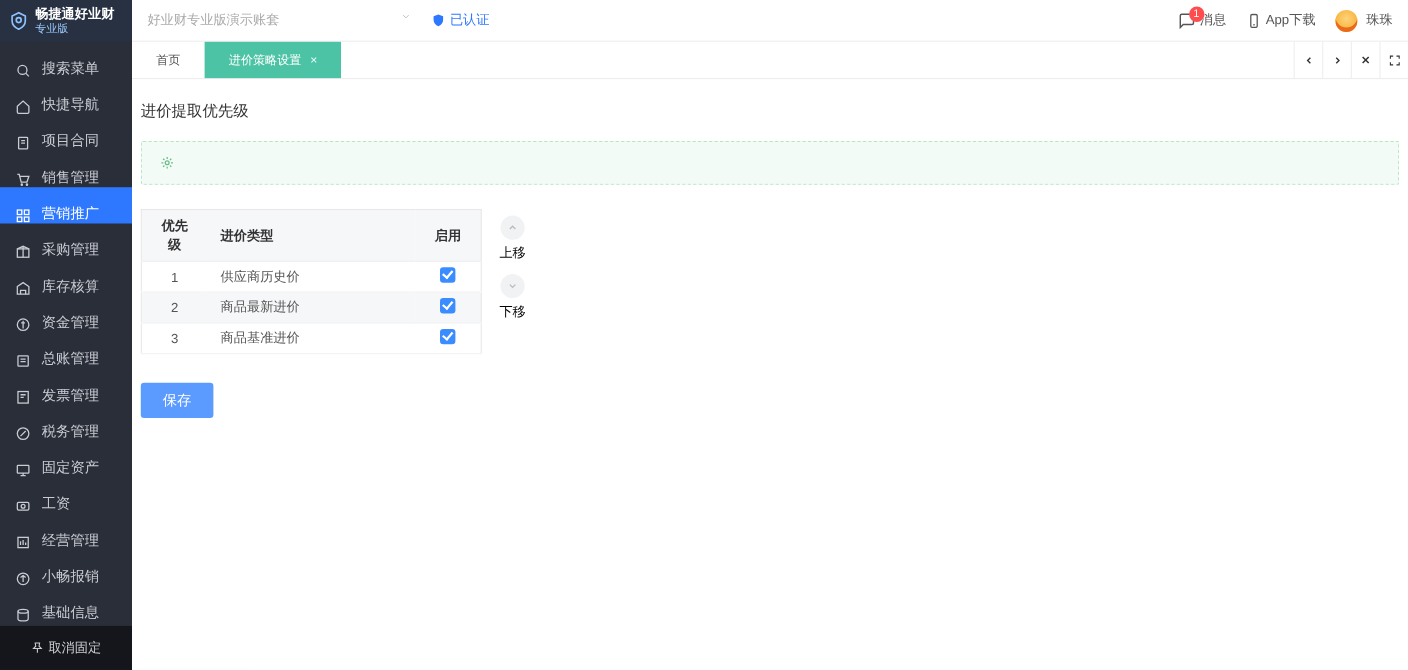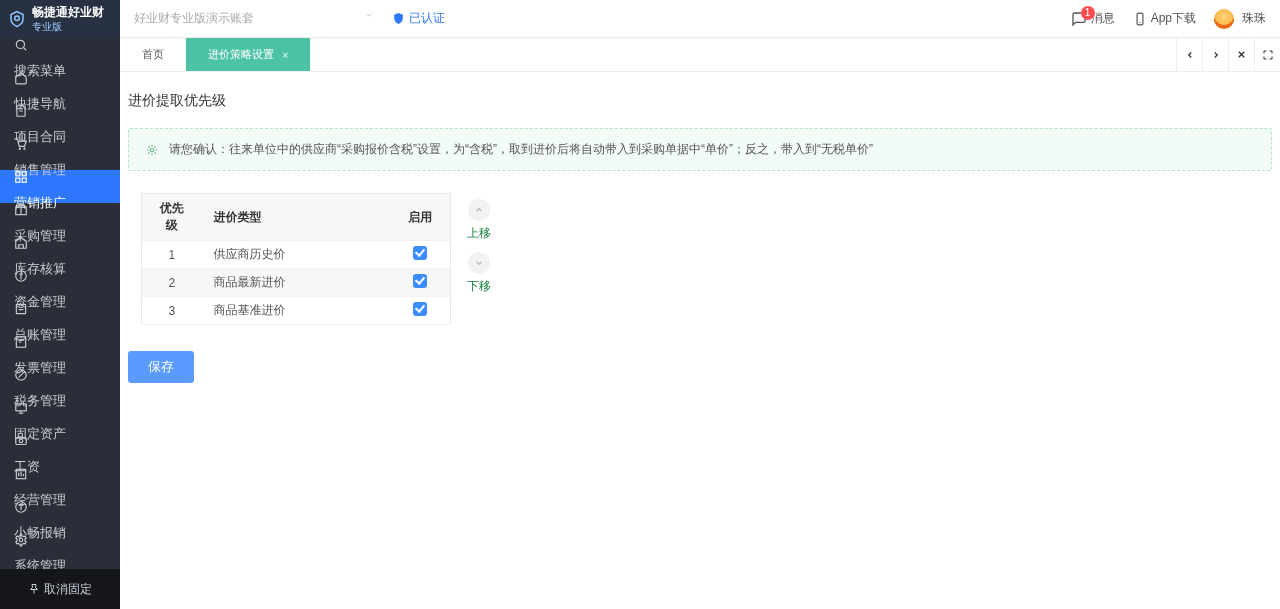--- a/index.html
+++ b/index.html
@@ -37,26 +37,25 @@
   .logo-badge {
     font-size: 10px;
     color: #9ecbff;
     margin-top: 2px;
   }
   .logo-col { display: flex; flex-direction: column; line-height: 1.1; }
   .menu { flex: 1; overflow-y: auto; }
   .menu-item {
     height: 33px;
     display: flex;
-    align-items: flex-start;
+    align-items: flex-end;
     padding: 0 14px;
     gap: 10px;
     cursor: pointer;
     color: #c9ccd2;
-    flex-direction: column;
   }
   .menu-item.active {
     background: #2d78ff;
     color: #fff;
   }
   .menu-item .mi-icon {
     width: 14px; height: 14px;
     display: inline-flex;
     align-items: center; justify-content: center;
   }
@@ -195,21 +194,20 @@
     gap: 10px;
     font-size: 12px;
     margin-bottom: 22px;
     border-radius: 2px;
   }
   .table-wrap { display: flex; align-items: flex-start; gap: 16px; }
   table.priority {
     border-collapse: collapse;
     border: 1px solid #e8e8e8;
     width: 310px;
-    margin-left: 13px;
   }
   table.priority th {
     background: #f6f7f9;
     text-align: left;
     font-weight: 600;
     font-size: 12px;
     color: #333;
     padding: 6px 12px;
     border-bottom: 1px solid #eee;
   }
@@ -241,21 +239,21 @@
   .move-btn {
     width: 22px; height: 22px;
     border-radius: 50%;
     background: #f1f2f4;
     color: #bbb;
     display: flex;
     align-items: center;
     justify-content: center;
     cursor: pointer;
   }
-  .move-label { color: #15803d; font-size: 12px; margin-top: -6px; }
+  .move-label { color: #000000; font-size: 12px; margin-top: -6px; }
   .save-btn {
     margin-top: 26px;
     background: #5b9bff;
     color: #fff;
     border: none;
     padding: 7px 20px;
     font-size: 13px;
     border-radius: 3px;
     cursor: pointer;
   }
@@ -406,20 +404,29 @@
       <span class="label">经营管理</span>
     </div>
     <div class="menu-item">
       <span class="mi-icon">
           <svg width="14" height="14" viewBox="0 0 24 24" fill="none" stroke="currentColor" stroke-width="2">
             <circle cx="12" cy="12" r="9"></circle>
             <path d="M12 7v10M8 10l4-3 4 3"></path>
           </svg>
         </span>
       <span class="label">小畅报销</span>
+    </div>
+    <div class="menu-item">
+      <span class="mi-icon">
+          <svg width="14" height="14" viewBox="0 0 24 24" fill="none" stroke="currentColor" stroke-width="2">
+            <ellipse cx="12" cy="6" rx="8" ry="3"></ellipse>
+            <path d="M4 6v12c0 1.7 3.6 3 8 3s8-1.3 8-3V6"></path>
+          </svg>
+        </span>
+      <span class="label">基础信息</span>
     </div>
     <div class="menu-item">
       <span class="mi-icon">
           <svg width="14" height="14" viewBox="0 0 24 24" fill="none" stroke="currentColor" stroke-width="2">
             <circle cx="12" cy="12" r="3"></circle>
             <path d="M19 12a7 7 0 0 0-.2-1.7l2-1.6-2-3.4-2.4 1a7 7 0 0 0-2.9-1.7L13 2h-2l-.5 2.6a7 7 0 0 0-2.9 1.7l-2.4-1-2 3.4 2 1.6A7 7 0 0 0 5 12c0 .6.1 1.1.2 1.7l-2 1.6 2 3.4 2.4-1a7 7 0 0 0 2.9 1.7L11 22h2l.5-2.6a7 7 0 0 0 2.9-1.7l2.4 1 2-3.4-2-1.6c.1-.6.2-1.1.2-1.7z"></path>
           </svg>
         </span>
       <span class="label">系统管理</span>
     </div>
@@ -499,21 +506,20 @@
 </div>
 
 <div class="content">
   <div class="page-title">进价提取优先级</div>
 
   <div class="alert">
     <svg width="14" height="14" viewBox="0 0 24 24" fill="none" stroke="#6dbb8a" stroke-width="2">
         <circle cx="12" cy="12" r="3"></circle>
         <path d="M12 3v3M12 18v3M3 12h3M18 12h3M5.6 5.6l2.1 2.1M16.3 16.3l2.1 2.1M5.6 18.4l2.1-2.1M16.3 7.7l2.1-2.1"></path>
       </svg>
-    <span>请您确认：往来单位中的供应商“采购报价含税”设置，为“含税”，取到进价后将自动带入到采购单据中“单价”；反之，带入到“无税单价”</span>
   </div>
 
   <div class="table-wrap">
     <table class="priority">
       <thead>
         <tr>
           <th class="center" style="width:60px">优先级</th>
           <th>进价类型</th>
           <th class="center" style="width:60px">启用</th>
         </tr>

